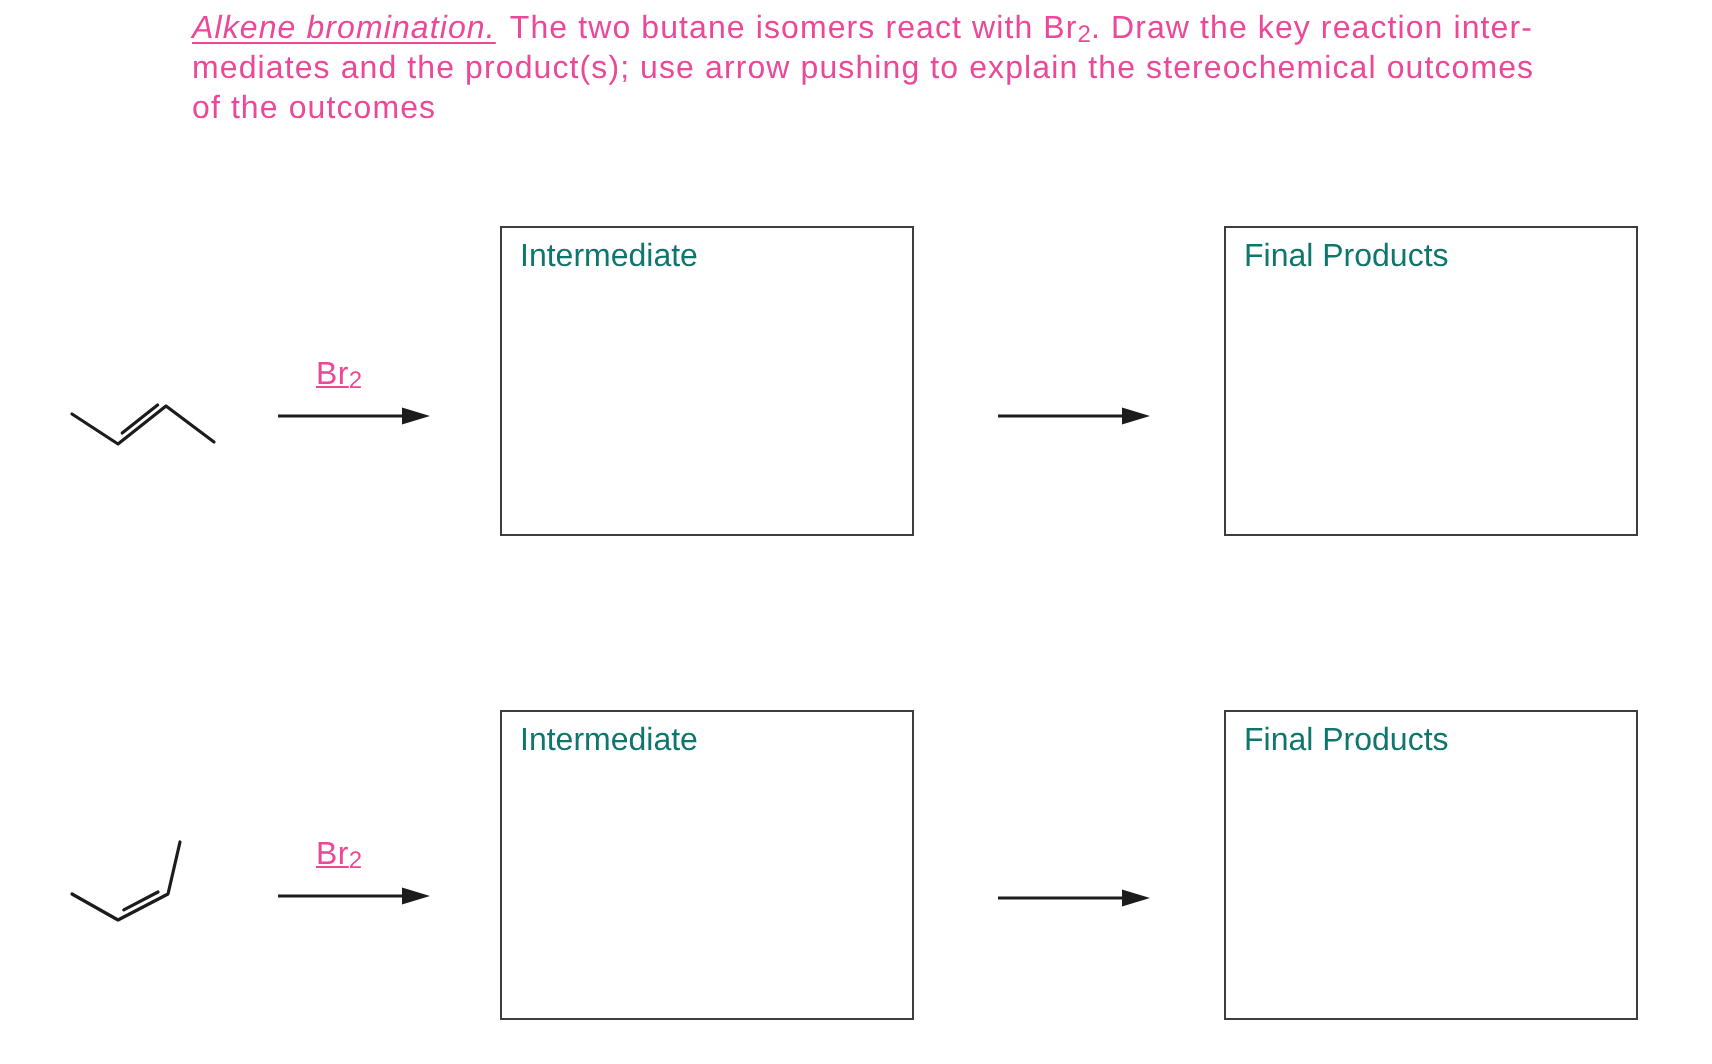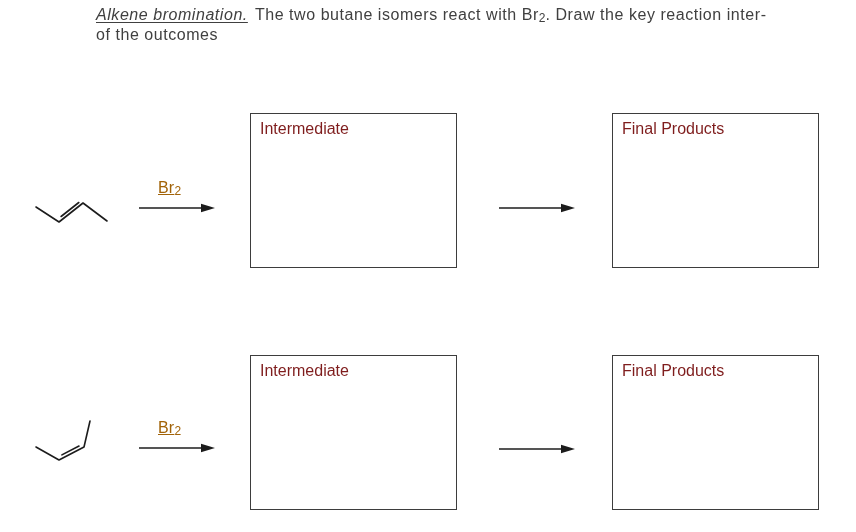--- a/index.html
+++ b/index.html
@@ -18,21 +18,21 @@
   }
   
   .header {
     position: absolute;
     left: 96px;
     top: 5px;
     font-size: 16px;
     line-height: 20px;
     letter-spacing: 0.55px;
     white-space: nowrap;
-    color: #404040;
+    color: #ec4899;
   }
   .header .line { white-space: nowrap; }
   .title-em {
     font-style: italic;
     text-decoration: underline;
     text-underline-offset: 2px;
     margin-right: 7px;
   }
   sub.small-sub {
     font-size: 12px;
@@ -49,51 +49,52 @@
     width: 207px;
     height: 155px;
     border: 1.5px solid #3d3d3d;
     box-sizing: border-box;
     background: #ffffff;
   }
   .answer-box .box-label {
     display: block;
     padding: 6px 0 0 9px;
     font-size: 16px;
-    color: #7f1d1d;
+    color: #0f766e;
   }
   .box-int-1   { left: 250px; top: 113px; }
   .box-final-1 { left: 612px; top: 113px; }
   .box-int-2   { left: 250px; top: 355px; }
   .box-final-2 { left: 612px; top: 355px; }
   
   .abs { position: absolute; }
   .mol-top    { left: 32px;  top: 197px; }
   .mol-bottom { left: 34px;  top: 419px; }
   .rxn-arrow-1 { left: 139px; top: 201px; }
   .rxn-arrow-2 { left: 139px; top: 441px; }
   .mid-arrow-1 { left: 499px; top: 201px; }
   .mid-arrow-2 { left: 499px; top: 442px; }
   .reagent-label {
     position: absolute;
     font-size: 16px;
-    color: #a16207;
+    color: #ec4899;
     letter-spacing: 0.2px;
     text-decoration: underline;
   }
   .reagent-1 { left: 158px; top: 179px; }
   .reagent-2 { left: 158px; top: 419px; }
 </style>
 </head>
 <body>
 
 <div class="canvas">
 
   <div class="header">
     <div class="line"><span class="title-em">Alkene bromination.</span><span>The two butane isomers react with Br</span><sub class="small-sub">2</sub><span>. Draw the key reaction inter-</span></div>
+    <div class="line">mediates and the product(s); use arrow pushing to explain the stereochemical outcomes</div>
     <div class="line">of the outcomes</div>
   </div>
 
   <svg class="abs mol-top" width="80" height="30" viewBox="0 0 80 30">
     <path d="M4,10 L27,25 L51,6 L75,24" fill="none" stroke="#1c1c1c" stroke-width="1.6" stroke-linecap="round" stroke-linejoin="round"></path>
     <line x1="29.1" y1="19.5" x2="46.8" y2="5.5" stroke="#1c1c1c" stroke-width="1.6" stroke-linecap="round"></line>
   </svg>
 
   <div class="reagent-label reagent-1"><span>Br</span><sub class="small-sub">2</sub></div>
 

